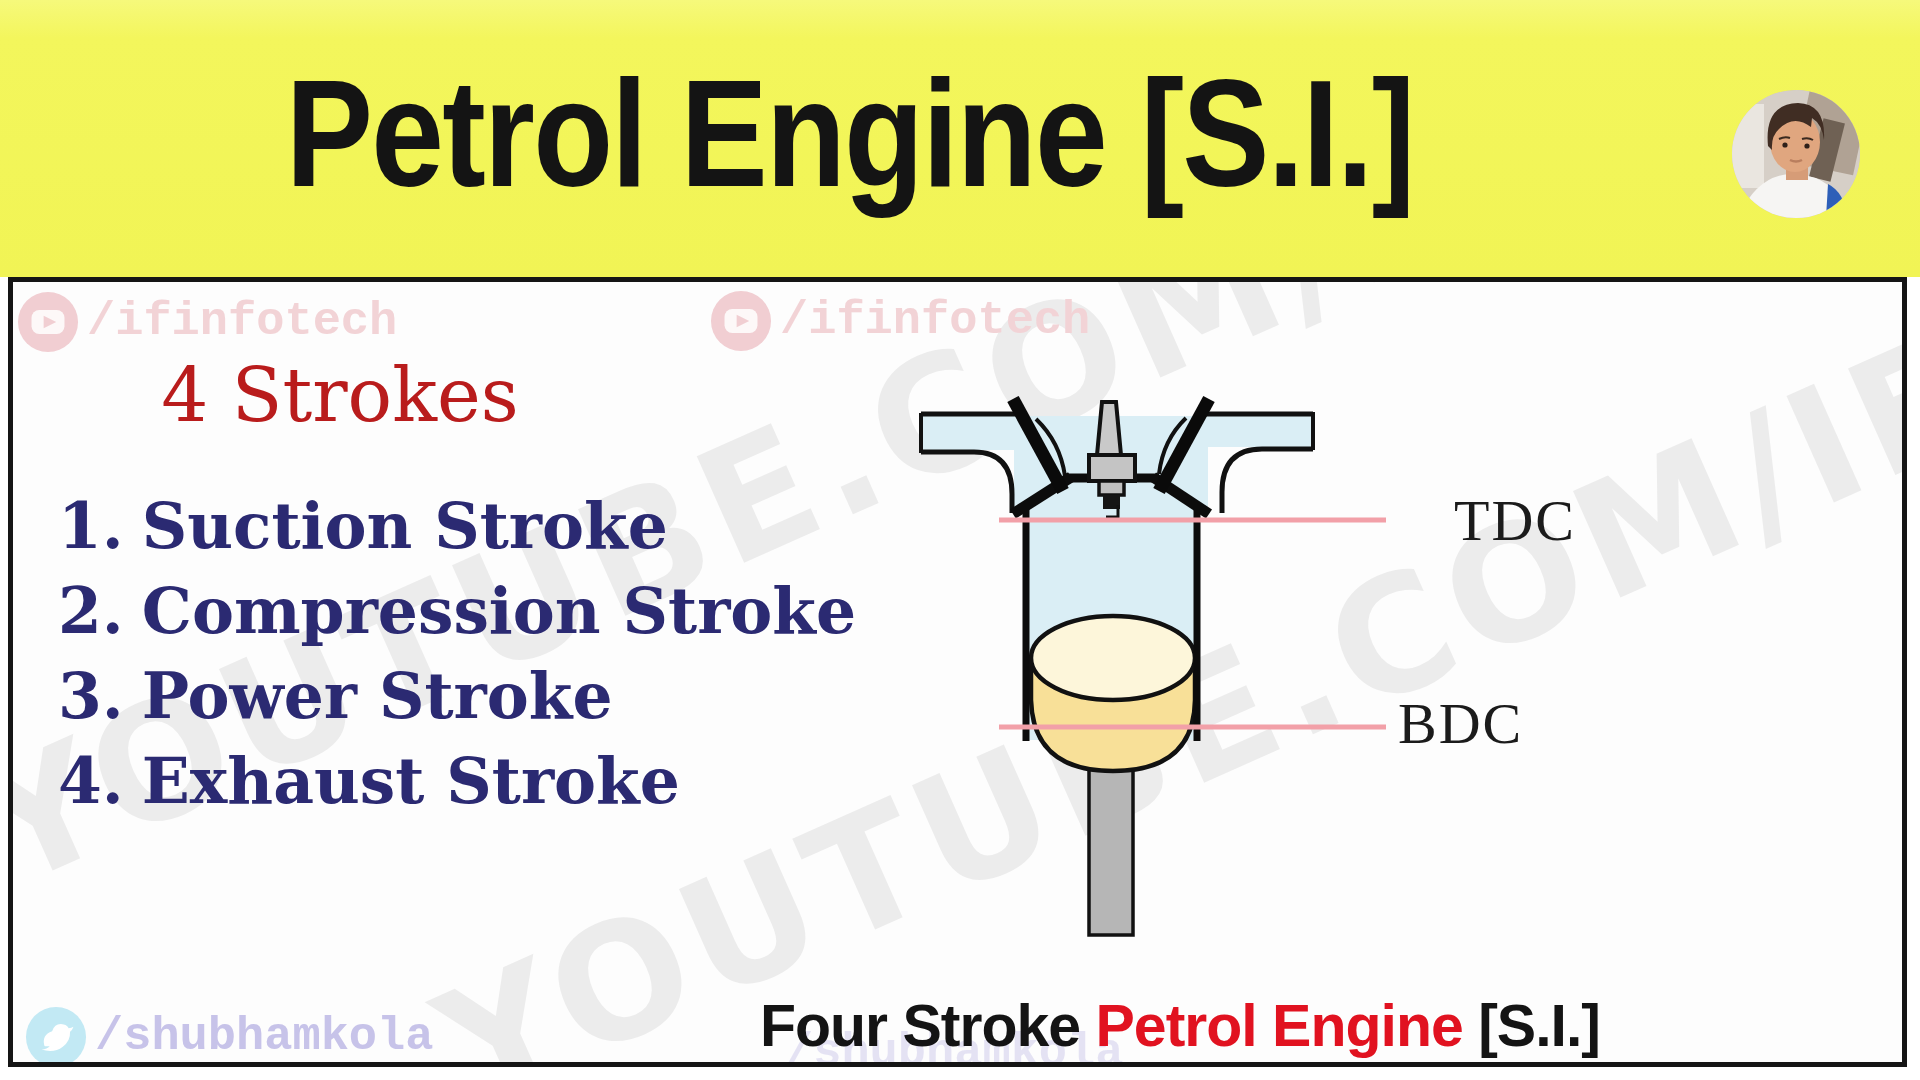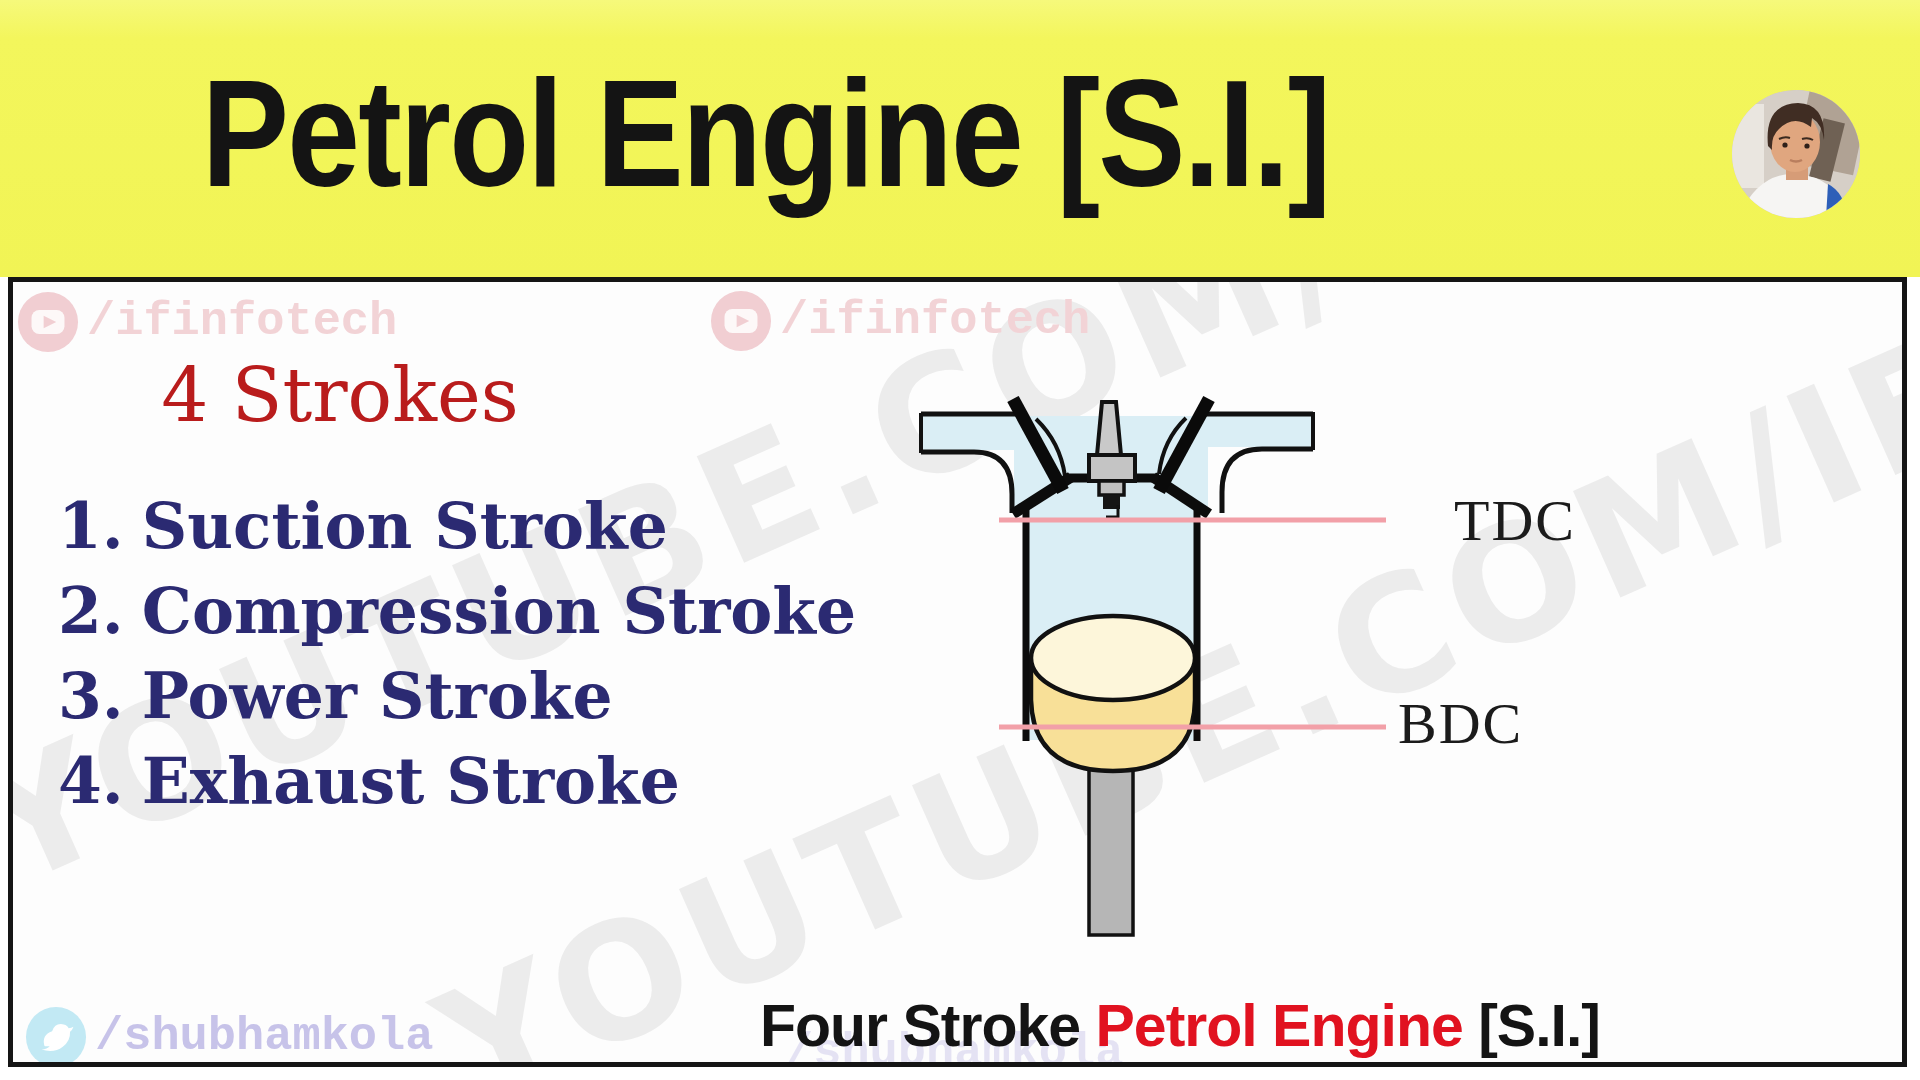--- a/index.html
+++ b/index.html
@@ -3,21 +3,21 @@
 <meta charset="utf-8">
 <style>
   html,body{margin:0;padding:0;background:#ffffff;}
   .frame{position:relative;width:1920px;height:1080px;background:#ffffff;overflow:hidden;
          font-family:"Liberation Sans",sans-serif;}
 
   
   .banner{position:absolute;left:0;top:0;width:1920px;height:277px;
           background:linear-gradient(180deg,#f6f97b 0%,#f3f65c 14%,#f1f455 100%);z-index:5;}
   .banner .title-wrap{position:absolute;left:110px;right:330px;top:18px;height:230px;
-          display:flex;align-items:center;}
+          display:flex;align-items:center;justify-content:center;}
   .banner h1{margin:0;font-size:152px;font-weight:700;color:#141414;letter-spacing:-2px;
           transform:scaleX(0.86);white-space:nowrap;font-family:"Liberation Sans",sans-serif;}
   .avatar{position:absolute;left:1732px;top:90px;width:128px;height:128px;border-radius:50%;
           overflow:hidden;background:#cfc8c0;}
 
   
   .content-bg{position:absolute;left:8px;top:277px;width:1899px;height:790px;background:#fdfdfd;z-index:0;}
   .content-border{position:absolute;left:8px;top:277px;width:1899px;height:790px;
           border:5px solid #151515;box-sizing:border-box;z-index:4;pointer-events:none;}
 

